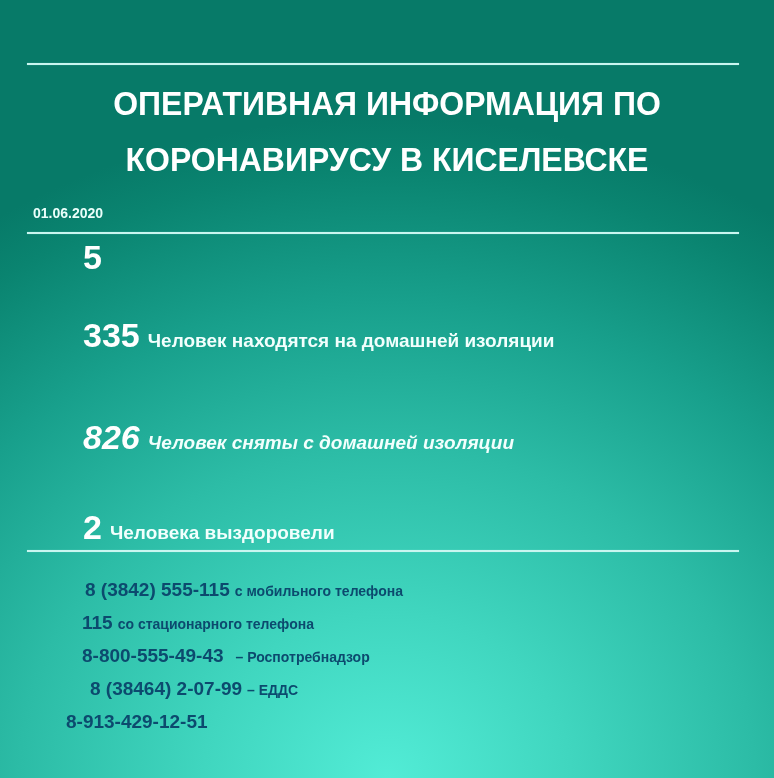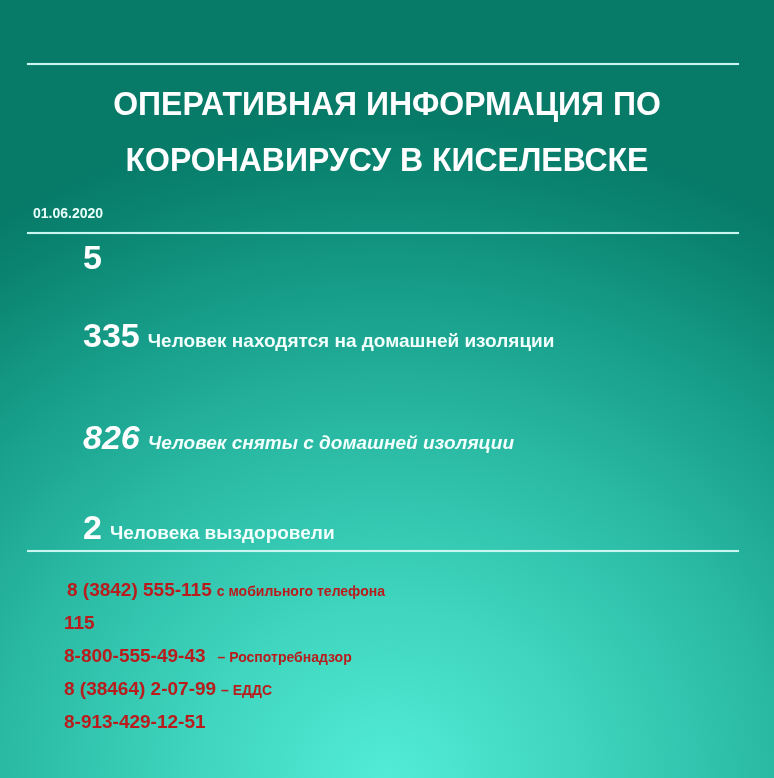--- a/index.html
+++ b/index.html
@@ -59,26 +59,27 @@
       margin-right: 8px;
     }
     .stat .label {
       font-weight: bold;
       font-size: 19px;
       font-family: "Liberation Sans", sans-serif;
       color: #f2fffd;
     }
     .phone {
       position: absolute;
-      color: #b91c1c;
+      color: #0c4a6e;
       white-space: nowrap;
       display: flex;
       align-items: baseline;
       font-family: "Liberation Sans", sans-serif;
       font-weight: bold;
+      margin-left: 18px;
     }
     .phone .pnum {
       font-size: 19px;
       margin-right: 5px;
     }
     .phone .pdesc {
       font-size: 14px;
     }
   </style>
 </head>
@@ -114,27 +115,28 @@
 
 <div class="rule" style="top:550px;"></div>
 
 <div class="phone" style="left:67px; top:579px;">
   <span class="pnum">8 (3842) 555-115</span>
   <span class="pdesc">с мобильного телефона</span>
 </div>
 
 <div class="phone" style="left:64px; top:612px;">
   <span class="pnum">115</span>
+  <span class="pdesc">со стационарного телефона</span>
 </div>
 
 <div class="phone" style="left:64px; top:645px;gap:7px;">
   <span class="pnum">8-800-555-49-43</span>
   <span class="pdesc">– Роспотребнадзор</span>
 </div>
 
-<div class="phone" style="left:64px; top:678px;text-align:right;">
+<div class="phone" style="left:72px; top:678px;text-align:right;">
   <span class="pnum">8 (38464) 2-07-99</span>
   <span class="pdesc">– ЕДДС</span>
 </div>
 
-<div class="phone" style="left:64px; top:711px;text-align:right;">
+<div class="phone" style="left:48px; top:711px;text-align:right;">
   <span class="pnum">8-913-429-12-51</span>
 </div>
 
 </body></html>

